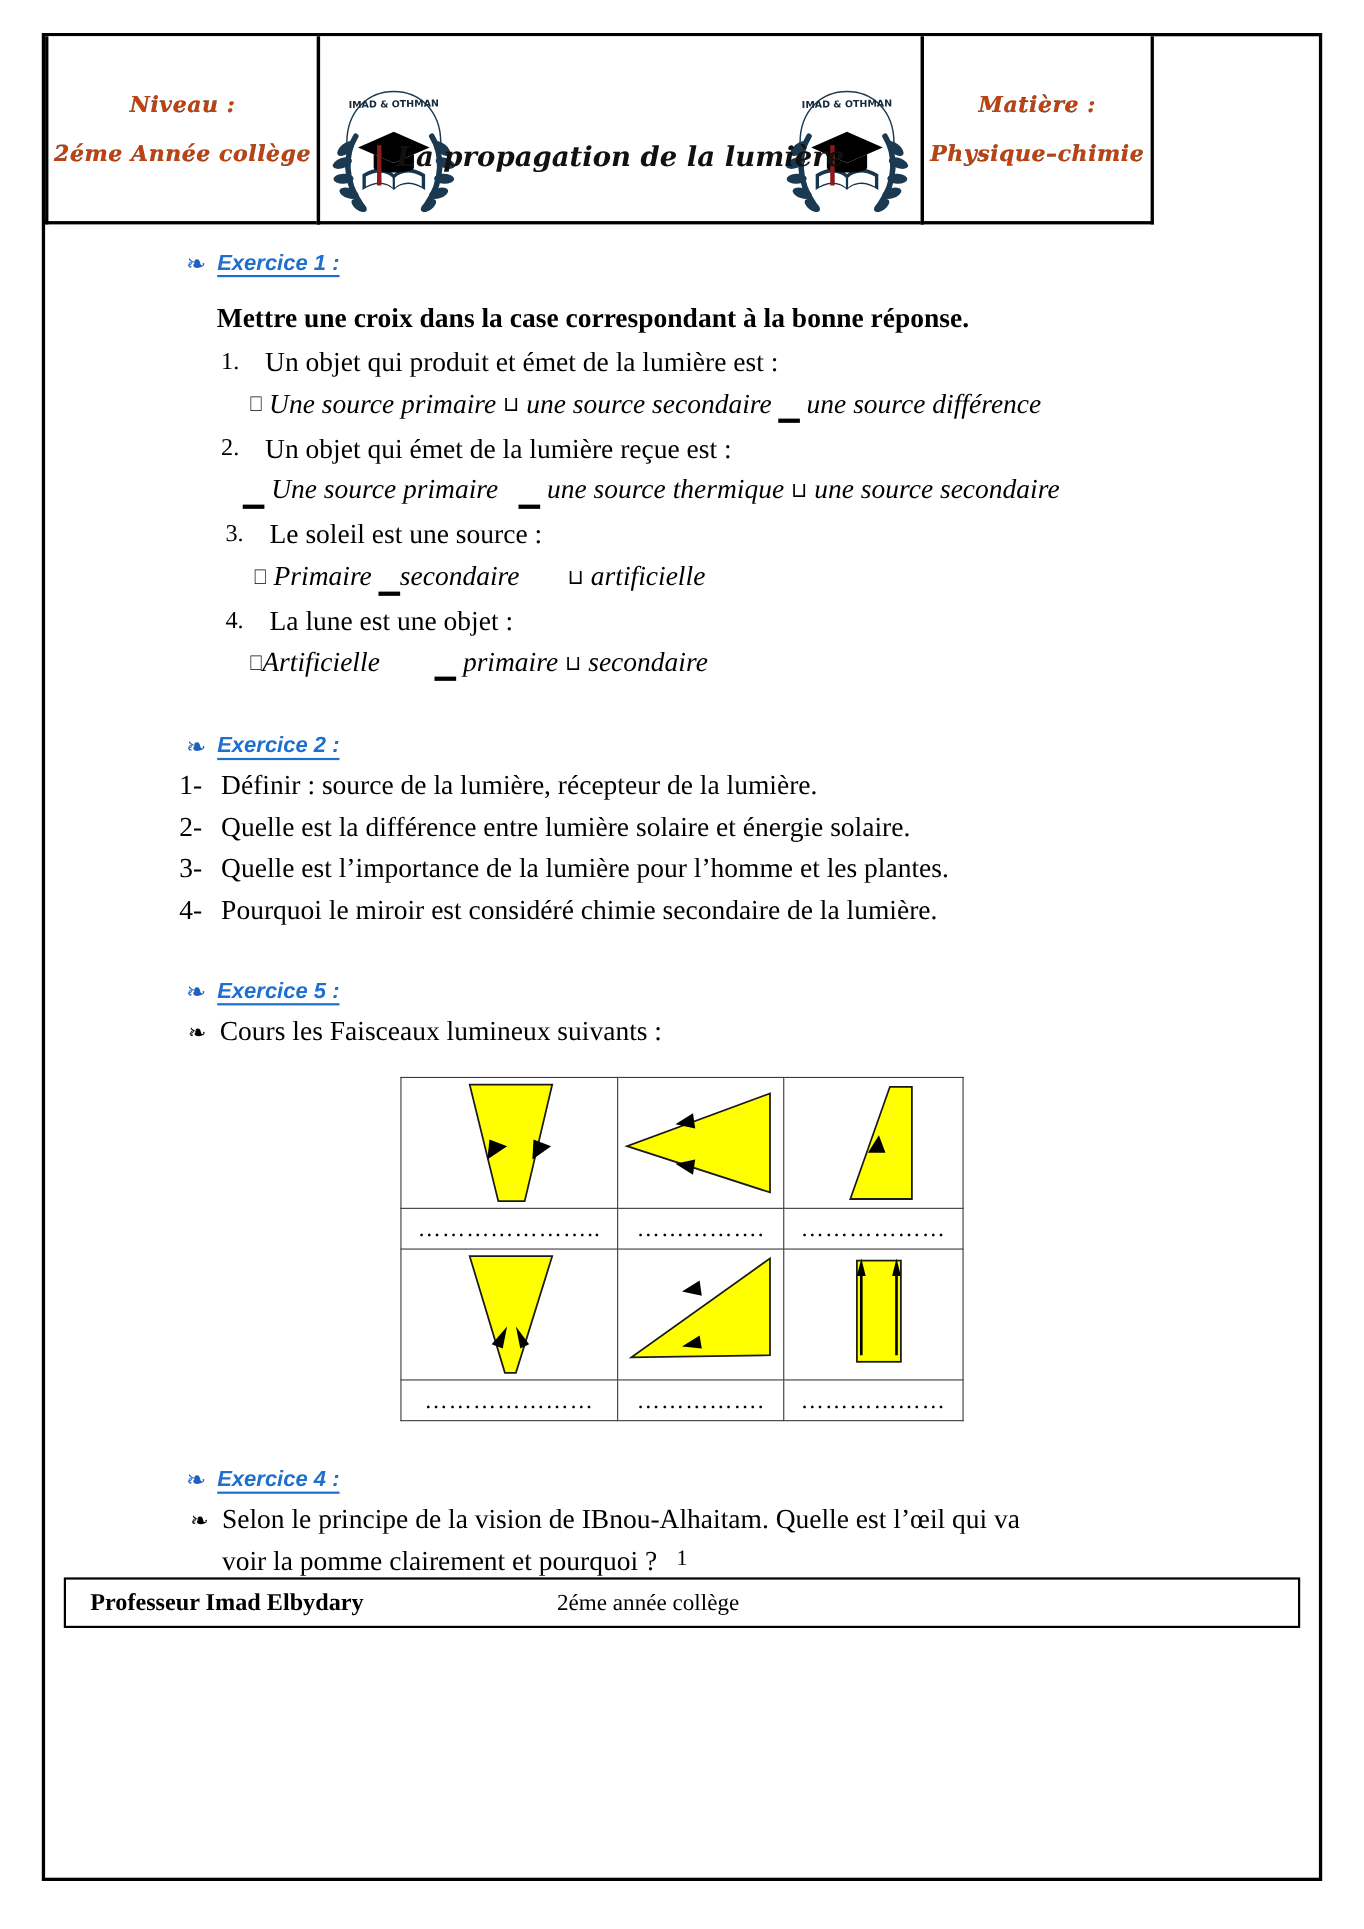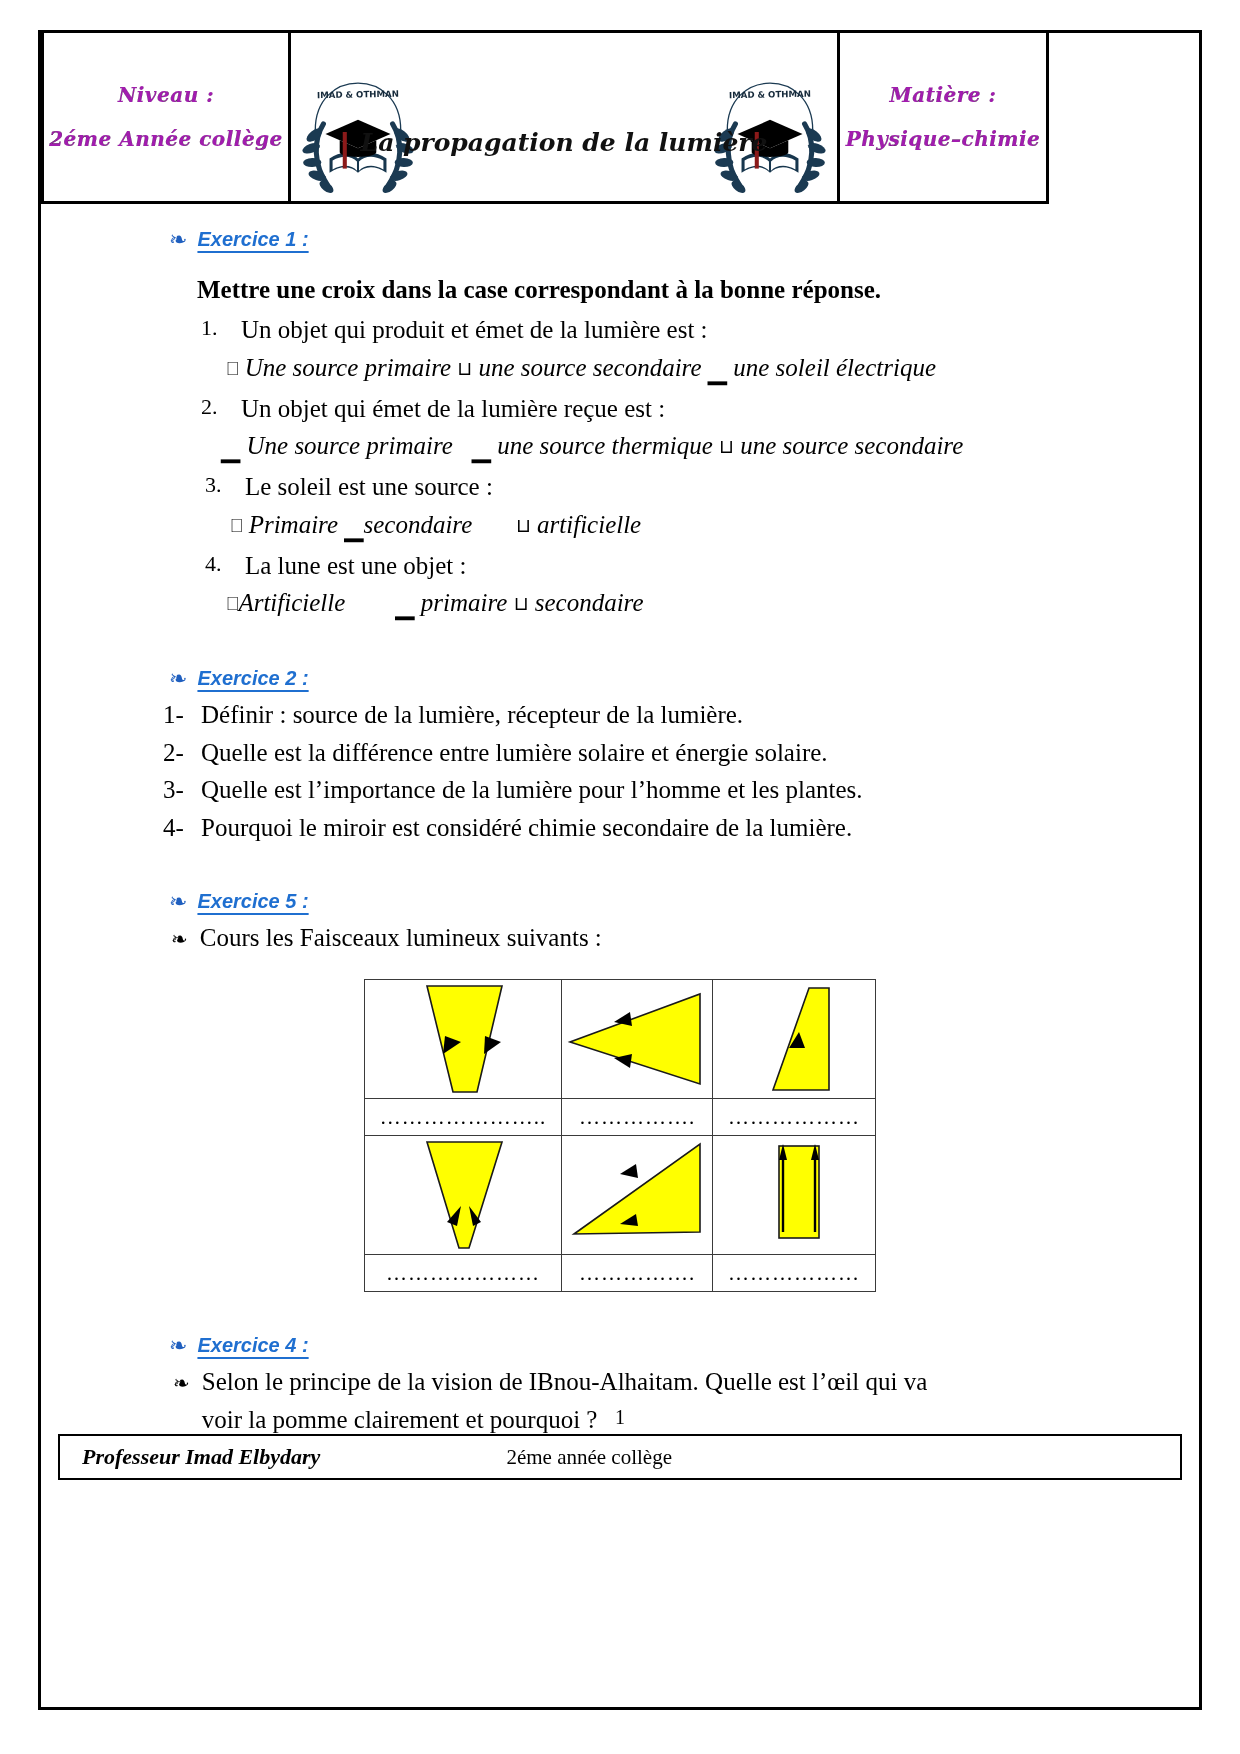--- a/index.html
+++ b/index.html
@@ -53,21 +53,21 @@
   .hdr-left   { width: 250px; margin-right: -3px; }
   .hdr-center { width: 552px; margin-right: -3px; }
   .hdr-right  { width: 212px; }
   .hdr-spacer { flex: 1 1 auto; border: none; }
 
   .script-text {
     font-family: "DejaVu Serif", serif;
     font-style: italic;
     font-weight: bold;
     letter-spacing: 0.5px;
-    color: #a21caf;
+    color: #c2410c;
     text-align: center;
     -webkit-text-stroke: 0.15px #000;
   }
   .hdr-left .script-text  { font-size: 20px; line-height: 2.2; }
   .hdr-right .script-text { font-size: 20px; line-height: 2.2; }
 
   
   .center-stack {
     position: relative;
     width: 100%;
@@ -231,21 +231,20 @@
     border: 2px solid #000;
     box-sizing: border-box;
     display: flex;
     align-items: center;
     background: #fff;
   }
   .ft-left {
     width: 330px;
     padding-left: 22px;
     font-weight: bold;
-    font-style: italic;
     font-size: 22px;
   }
   .ft-mid {
     flex: 1 1 auto;
     text-align: center;
     font-weight: bold;
     font-style: italic;
     font-size: 22px;
     padding-right: 100px;
   }
@@ -359,21 +358,21 @@
   <div class="q-line" style="margin-left:160px; margin-top:2px;">
     <span class="q-num">1.</span>
     <span>Un objet qui produit et émet de la lumière est :</span>
   </div>
   <div class="para para-italic" style="margin-left:186px;">
     <span class="box-glyph">⎕</span>
     <span>Une source primaire</span>
     <span class="box-glyph">⊔</span>
     <span>une source secondaire</span>
     <span class="dash-glyph">▁</span>
-    <span>une soleil électrique</span>
+    <span>une source différence</span>
   </div>
 
   <div class="q-line" style="margin-left:160px;">
     <span class="q-num">2.</span>
     <span>Un objet qui émet de la lumière reçue est :</span>
   </div>
   <div class="para para-italic" style="margin-left:180px;">
     <span class="dash-glyph">▁</span>
     <span>Une source primaire</span>
     &nbsp;

